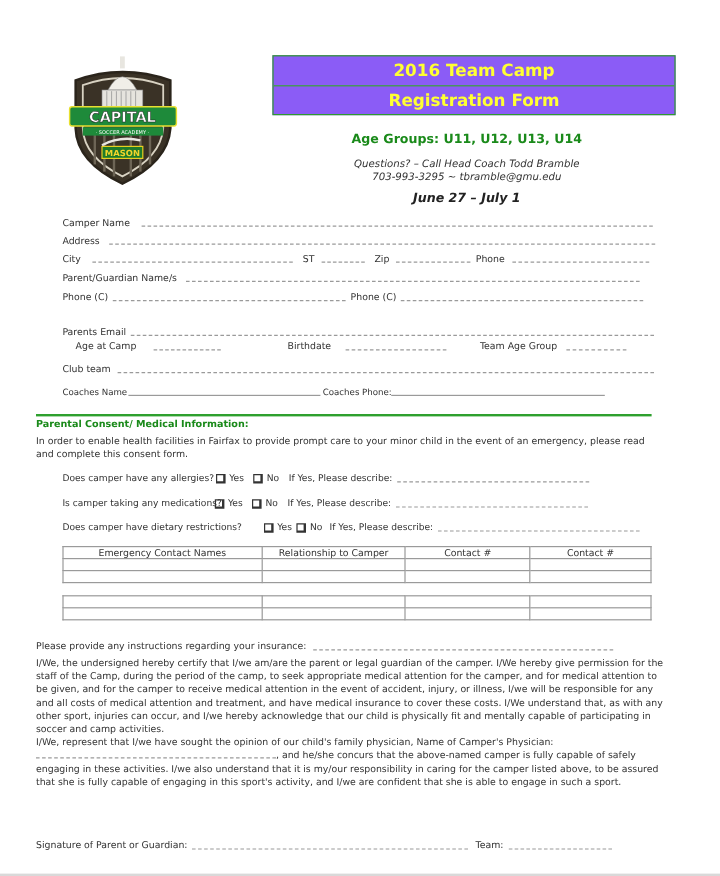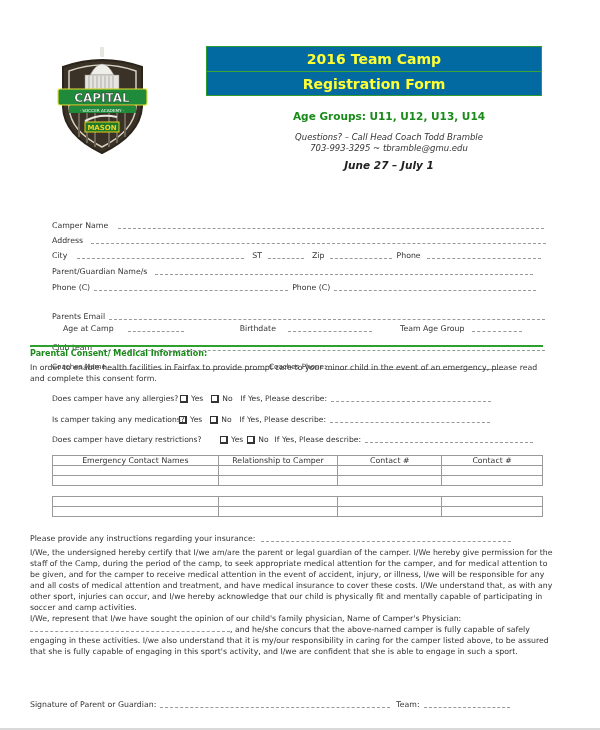--- a/index.html
+++ b/index.html
@@ -5,33 +5,33 @@
   * { box-sizing: border-box; margin: 0; padding: 0; }
   html, body { width: 600px; height: 730px; background: #ffffff; overflow: hidden; }
   body { font-family: "DejaVu Sans", sans-serif; color: #333; position: relative; font-size: 8px; }
   .page { position: absolute; left: 0; top: 0; width: 600px; height: 730px; }
   .bottom-rule { position: absolute; left: 0; top: 728px; width: 600px; height: 2px; background: #d9d9d9; }
 
   
   .logo { position: absolute; left: 55px; top: 45px; width: 95px; height: 110px; }
 
   
-  .title-box { position: absolute; left: 206px; top: 46px; width: 336px; height: 50px; background: #0369a1; border: 1px solid #2f9a2f; }
+  .title-box { position: absolute; left: 227px; top: 46px; width: 336px; height: 50px; background: #8b5cf6; border: 1px solid #2f9a2f; }
   .title-line { position: absolute; left: 0; width: 100%; text-align: center; color: #ffff33; font-weight: bold; font-size: 14px; line-height: 24px; }
   .title-line.l1 { top: 0; }
   .title-line.l2 { top: 25px; }
   .title-divider { position: absolute; left: 0; top: 24px; width: 100%; height: 1px; background: #3aa33a; }
 
   .age-groups { position: absolute; left: 221px; top: 110px; width: 336px; text-align: center; color: #1a8a1a; font-weight: bold; font-size: 10.5px; }
   .questions { position: absolute; left: 221px; top: 132px; width: 336px; text-align: center; font-style: italic; font-size: 8.5px; color: #333; line-height: 11px; }
   .dates { position: absolute; left: 221px; top: 159px; width: 336px; text-align: center; font-style: italic; font-weight: bold; font-size: 10.5px; color: #222; }
 
   
   .row { position: absolute; left: 52px; font-size: 7.8px; color: #333; display: flex; align-items: flex-end; white-space: nowrap; }
-  .lbl { padding-right: 4px; margin-top: 40px; }
+  .lbl { padding-right: 4px; }
   .line { border-bottom: 1px dashed #9a9a9a; height: 8px; margin-bottom: 1px; }
   .sline { border-bottom: 1px solid #9a9a9a; height: 8px; margin-bottom: 1px; }
 
   .green-rule { position: absolute; left: 30px; top: 345px; width: 513px; height: 2px; background: #2ea02e; }
   .section-title { position: absolute; left: 30px; top: 349px; font-size: 8px; font-weight: bold; color: #1a8a1a; text-align: right; }
   .intro { position: absolute; left: 30px; top: 362px; width: 520px; font-size: 7.8px; line-height: 11px; color: #333; }
 
   .q-row { position: absolute; left: 52px; font-size: 7.6px; display: flex; align-items: flex-end; white-space: nowrap; color: #333; }
   .chk { display: inline-block; width: 8px; height: 8px; border: 1px solid #333; border-right-width: 2px; border-bottom-width: 2px; margin-right: 3px; margin-bottom: 0px; }
   .opt { display: flex; align-items: flex-end; margin-right: 8px; }

